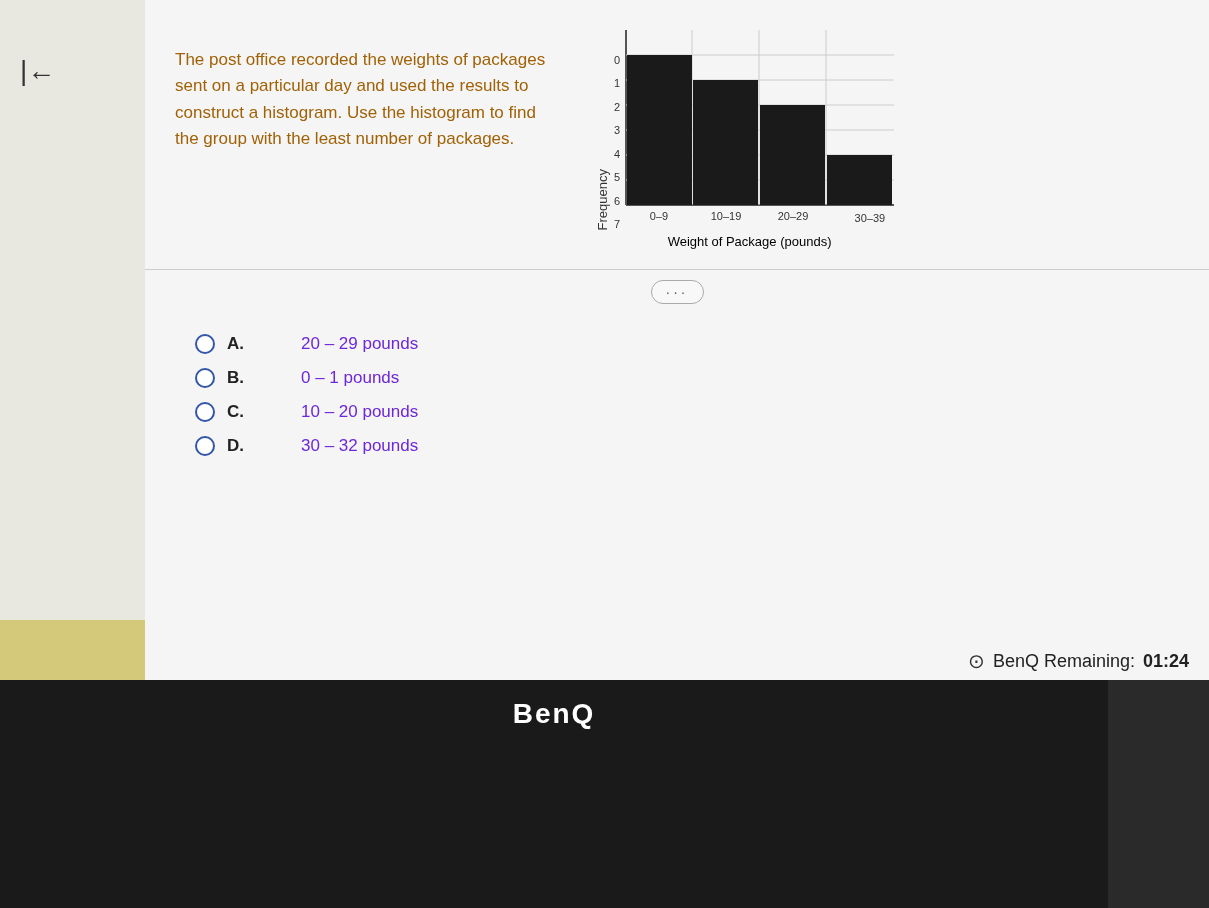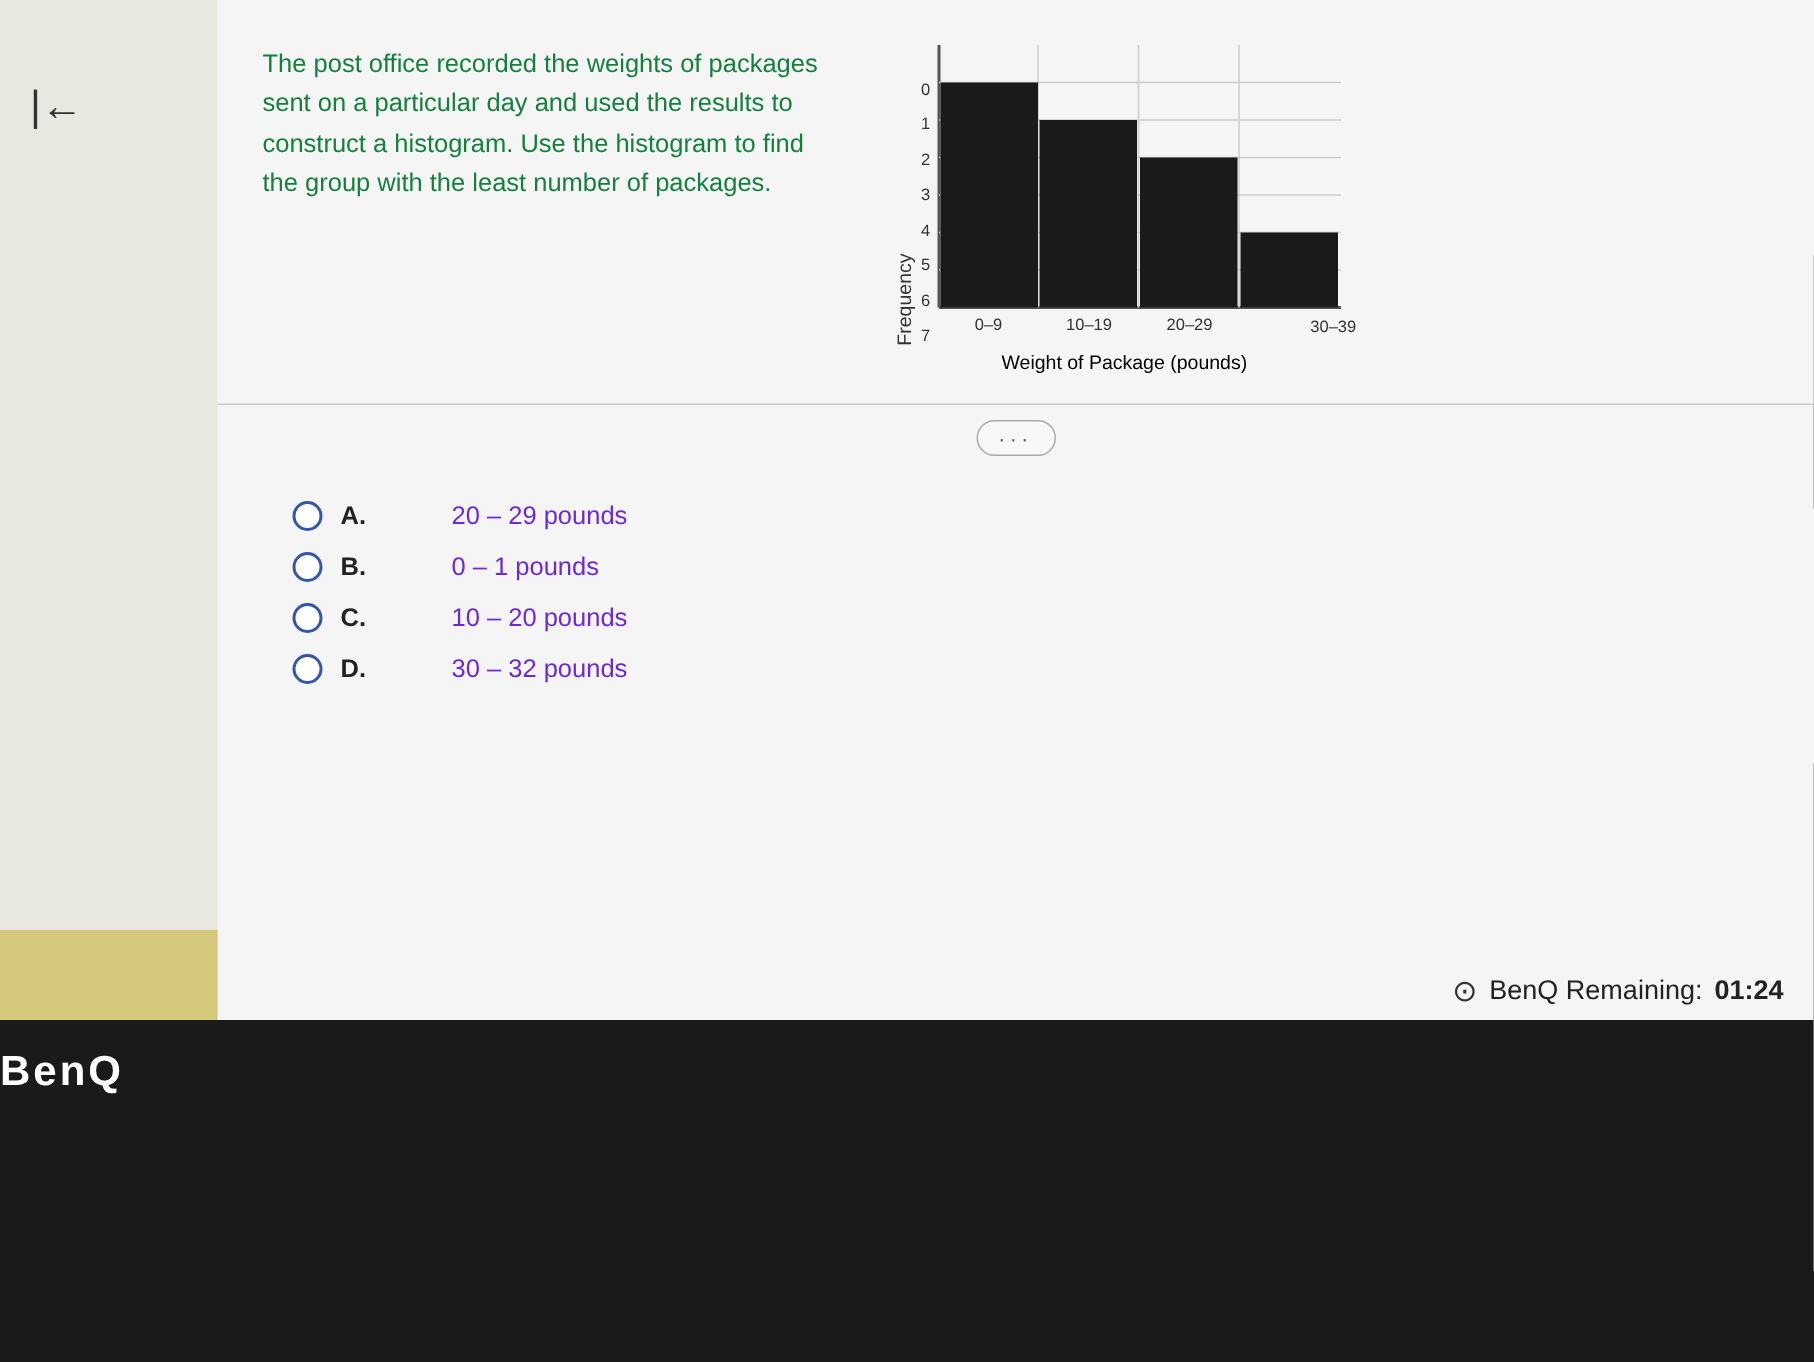--- a/index.html
+++ b/index.html
@@ -58,23 +58,24 @@
     .question-section {
       display: flex;
       padding: 30px 40px 20px 30px;
       gap: 40px;
       background-color: #f5f5f5;
     }
 
     .question-text {
       flex: 1;
       font-size: 17px;
-      color: #15803d;
+      color: #a16207;
       line-height: 1.55;
       max-width: 380px;
+      margin-top: 17px;
     }
 
     .histogram-area {
       display: flex;
       flex-direction: column;
       align-items: center;
     }
 
     .y-axis-label {
       writing-mode: vertical-rl;
@@ -183,29 +184,29 @@
       font-size: 18px;
       color: #222;
     }
 
     .timer-icon {
       font-size: 20px;
       color: #333;
     }
 
     .monitor-bottom {
-      width: 1209px;
+      width: 1108px;
       background-color: #1a1a1a;
       height: 228px;
       position: absolute;
       bottom: 0;
       left: 0;
       display: flex;
       align-items: flex-start;
-      justify-content: flex-start;
+      justify-content: center;
       padding-top: 18px;
     }
 
     .benq-logo {
       font-size: 28px;
       font-weight: bold;
       color: #fff;
       letter-spacing: 2px;
       font-family: 'Arial Black', Arial, sans-serif;
     }
@@ -280,21 +281,21 @@
 
                 <text x="35" y="190" text-anchor="middle" font-size="11" fill="#333">0–9</text>
                 <text x="102" y="190" text-anchor="middle" font-size="11" fill="#333">10–19</text>
                 <text x="169" y="190" text-anchor="middle" font-size="11" fill="#333">20–29</text>
               </svg>
 
               <div style="display:flex; flex-direction:row; font-size:11px; color:#333; margin-top:-8px; padding-left: 6px;">
                 <div style="flex:1;"></div>
                 <div style="flex:1;"></div>
                 <div style="flex:1;"></div>
-                <div style="flex:1; text-align:right;">30–39</div>
+                <div style="flex:1; text-align:center;">30–39</div>
               </div>
             </div>
           </div>
         </div>
 
         <div class="chart-x-title" style="margin-top:4px;">Weight of Package (pounds)</div>
       </div>
     </div>
 
     <div class="divider-line"></div>

